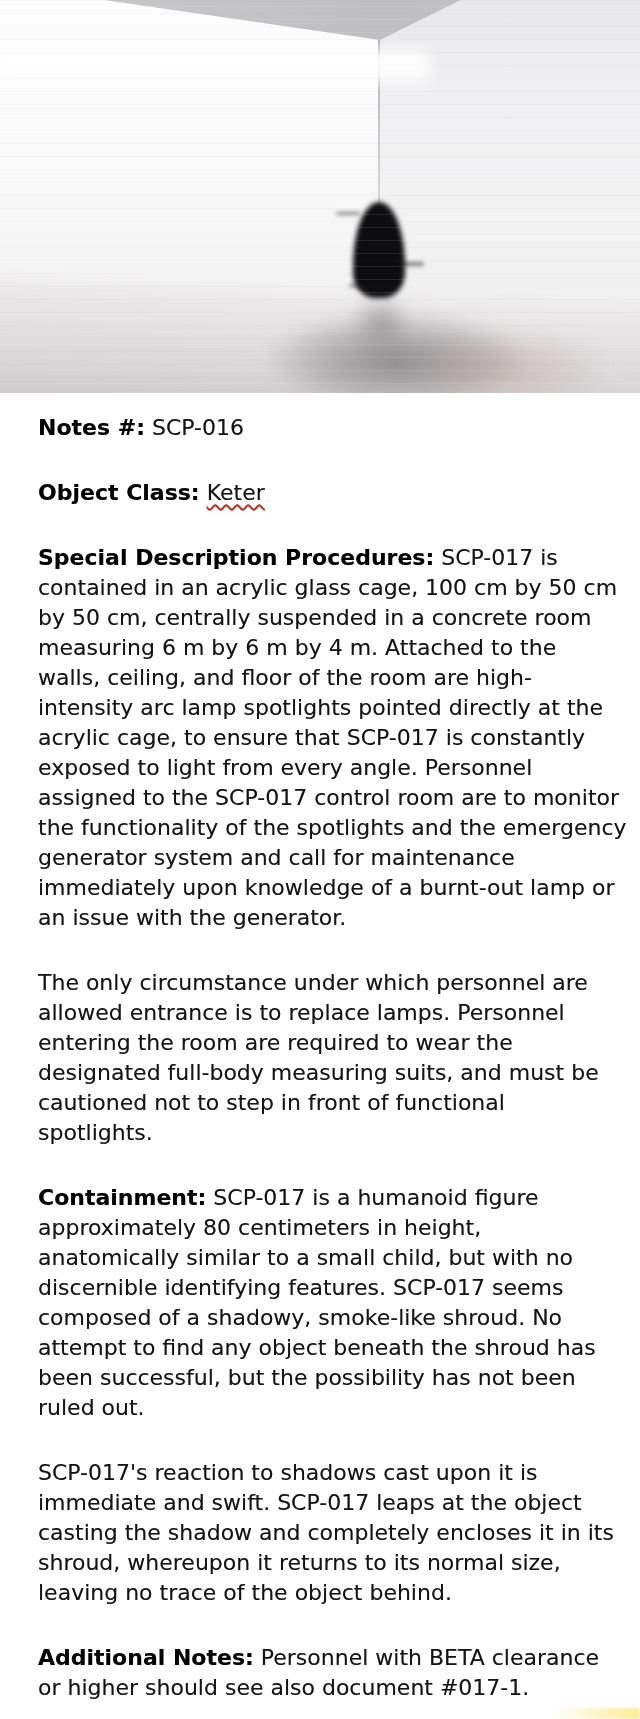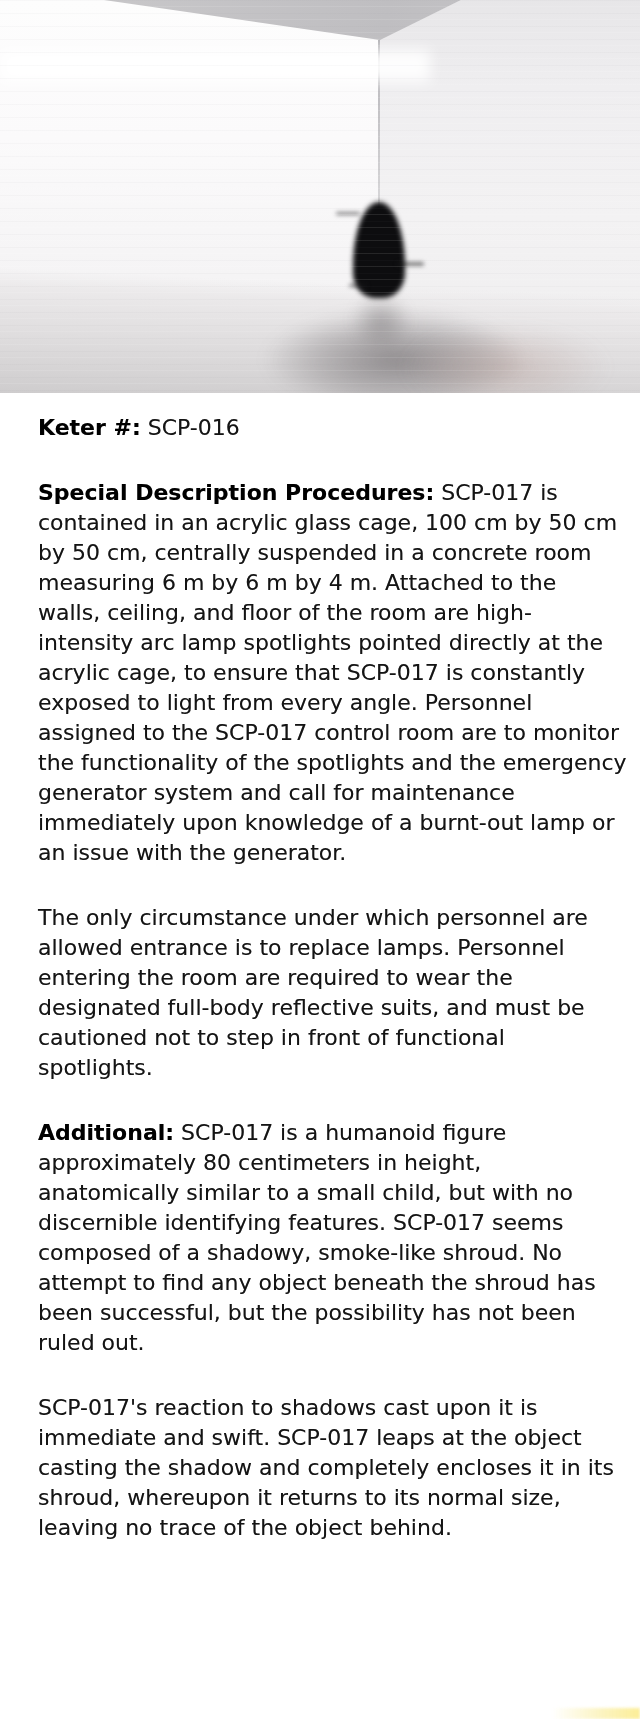--- a/index.html
+++ b/index.html
@@ -63,50 +63,53 @@
     <div class="ph-shadow2"></div>
     <div class="ph-figcol"></div>
     <div class="ph-figure"></div>
     <div class="ph-wisp w1"></div>
     <div class="ph-wisp w2"></div>
     <div class="ph-wisp w3"></div>
     <div class="ph-streaks"></div>
   </div>
 
   <div class="content">
-    <p><b>Keter #:</b><span> SCP-016</span></p>
+    <p><b>Notes #:</b><span> SCP-016</span></p>
+    <p><b>Object Class:</b> <span class="misspelled">Keter</span></p>
     <p><b>Special Description Procedures:</b><span> SCP-017 is
 contained in an acrylic glass cage, 100 cm by 50 cm
 by 50 cm, centrally suspended in a concrete room
 measuring 6 m by 6 m by 4 m. Attached to the
 walls, ceiling, and floor of the room are high-
 intensity arc lamp spotlights pointed directly at the
 acrylic cage, to ensure that SCP-017 is constantly
 exposed to light from every angle. Personnel
 assigned to the SCP-017 control room are to monitor
 the functionality of the spotlights and the emergency
 generator system and call for maintenance
 immediately upon knowledge of a burnt-out lamp or
 an issue with the generator.</span></p>
     <p><b></b><span>The only circumstance under which personnel are
 allowed entrance is to replace lamps. Personnel
 entering the room are required to wear the
-designated full-body reflective suits, and must be
+designated full-body measuring suits, and must be
 cautioned not to step in front of functional
 spotlights.</span></p>
-    <p><b>Additional:</b><span> SCP-017 is a humanoid figure
+    <p><b>Containment:</b><span> SCP-017 is a humanoid figure
 approximately 80 centimeters in height,
 anatomically similar to a small child, but with no
 discernible identifying features. SCP-017 seems
 composed of a shadowy, smoke-like shroud. No
 attempt to find any object beneath the shroud has
 been successful, but the possibility has not been
 ruled out.</span></p>
     <p><b></b><span>SCP-017's reaction to shadows cast upon it is
 immediate and swift. SCP-017 leaps at the object
 casting the shadow and completely encloses it in its
 shroud, whereupon it returns to its normal size,
 leaving no trace of the object behind.</span></p>
+    <p><b>Additional Notes:</b><span> Personnel with BETA clearance
+or higher should see also document #017-1.</span></p>
   </div>
 
   <div class="watermark"></div>
 
 </div>
 
 </body></html>

